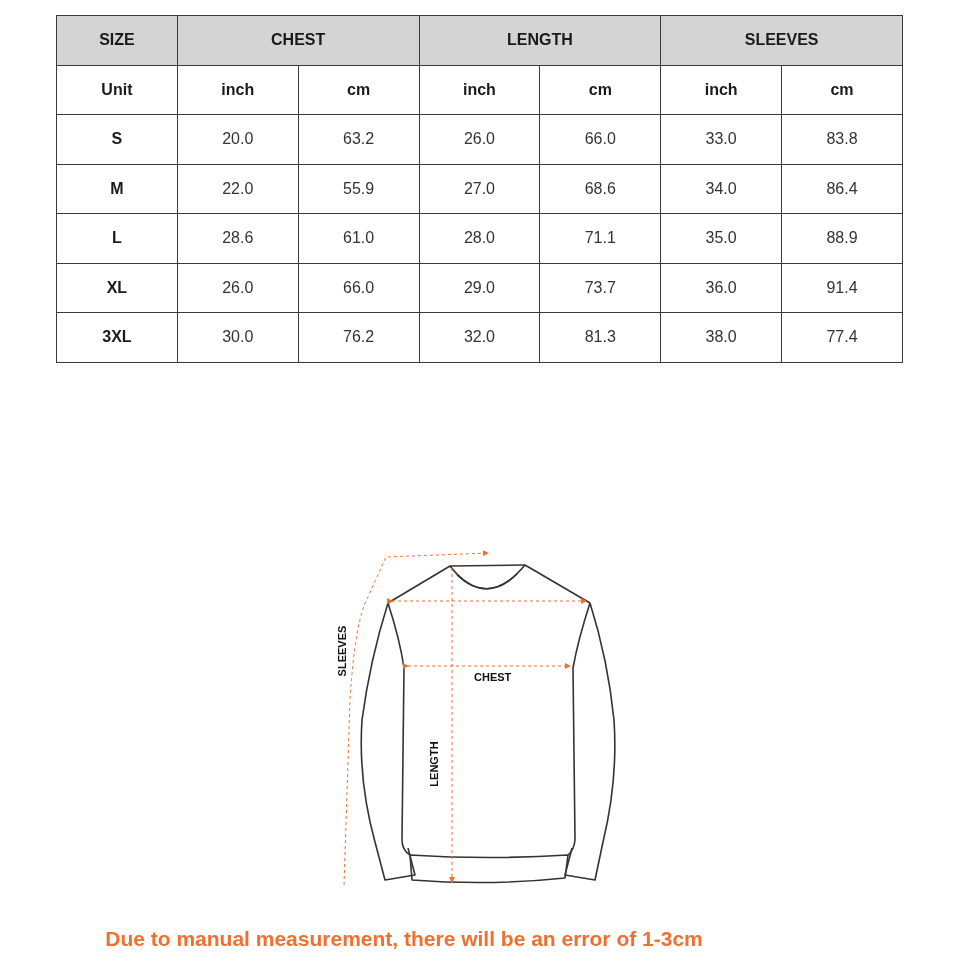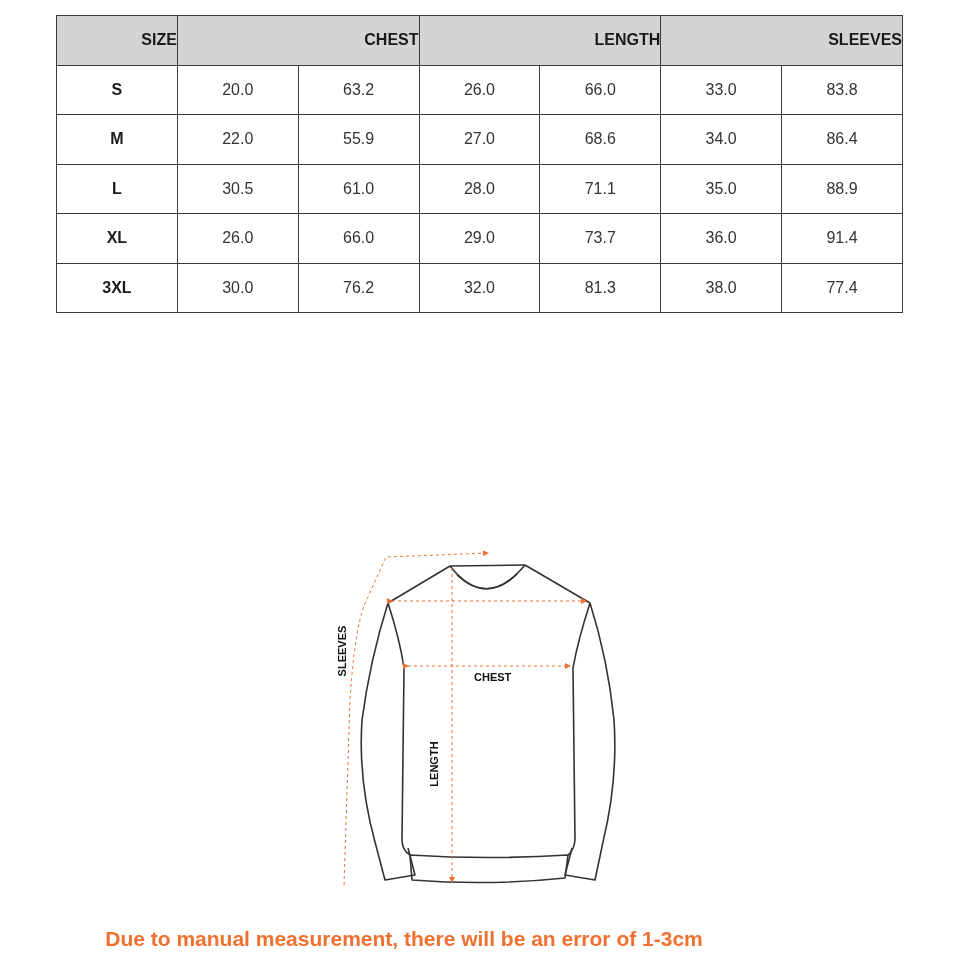--- a/index.html
+++ b/index.html
@@ -6,21 +6,21 @@
     body { width: 960px; height: 960px; position: relative; overflow: hidden;
       font-family: "Liberation Sans", sans-serif; }
     .size-table {
       position: absolute; left: 56px; top: 15px;
       width: 847px; border-collapse: collapse; table-layout: fixed;
     }
     .size-table td {
       border: 1.5px solid #3a3a3a; height: 48.5px; text-align: center;
       font-size: 16px; color: #333; padding: 0;
     }
-    .size-table tr.group-header td { background: #d4d4d4; font-weight: bold; color: #1a1a1a; text-align: right; }
+    .size-table tr.group-header td { background: #d4d4d4; font-weight: bold; color: #1a1a1a; }
     .size-table tr.unit-row td { font-weight: bold; color: #1a1a1a; }
     .size-table td.size-cell { font-weight: bold; color: #1a1a1a; }
     .diagram { position: absolute; left: 320px; top: 545px; width: 300px; height: 350px; }
     .label-chest { position: absolute; left: 474px; top: 671px; font-size: 11px; font-weight: bold; color: #111; }
     .label-sleeves { position: absolute; left: 312px; top: 645px; font-size: 11px; font-weight: bold; color: #111;
       transform: rotate(-90deg); transform-origin: center; width: 60px; text-align: center; }
     .label-length { position: absolute; left: 404px; top: 758px; font-size: 11px; font-weight: bold; color: #111;
       transform: rotate(-90deg); transform-origin: center; width: 60px; text-align: center; }
     .note {
       position: absolute; left: 0; top: 927px; width: 808px; text-align: center;
@@ -31,41 +31,50 @@
 <body>
 
 <table class="size-table">
   <tbody>
       <tr class="group-header">
     <td>SIZE</td>
     <td colspan="2">CHEST</td>
     <td colspan="2">LENGTH</td>
     <td colspan="2">SLEEVES</td>
   </tr>
+  <tr class="unit-row">
+    <td>Unit</td>
+    <td>inch</td>
+    <td>cm</td>
+    <td>inch</td>
+    <td>cm</td>
+    <td>inch</td>
+    <td>cm</td>
+  </tr>
   <tr>
     <td class="size-cell">S</td>
     <td>20.0</td>
     <td>63.2</td>
     <td>26.0</td>
     <td>66.0</td>
     <td>33.0</td>
     <td>83.8</td>
   </tr>
   <tr>
     <td class="size-cell">M</td>
     <td>22.0</td>
     <td>55.9</td>
     <td>27.0</td>
     <td>68.6</td>
     <td>34.0</td>
     <td>86.4</td>
   </tr>
   <tr>
     <td class="size-cell">L</td>
-    <td>30.5</td>
+    <td>28.6</td>
     <td>61.0</td>
     <td>28.0</td>
     <td>71.1</td>
     <td>35.0</td>
     <td>88.9</td>
   </tr>
   <tr>
     <td class="size-cell">XL</td>
     <td>26.0</td>
     <td>66.0</td>

